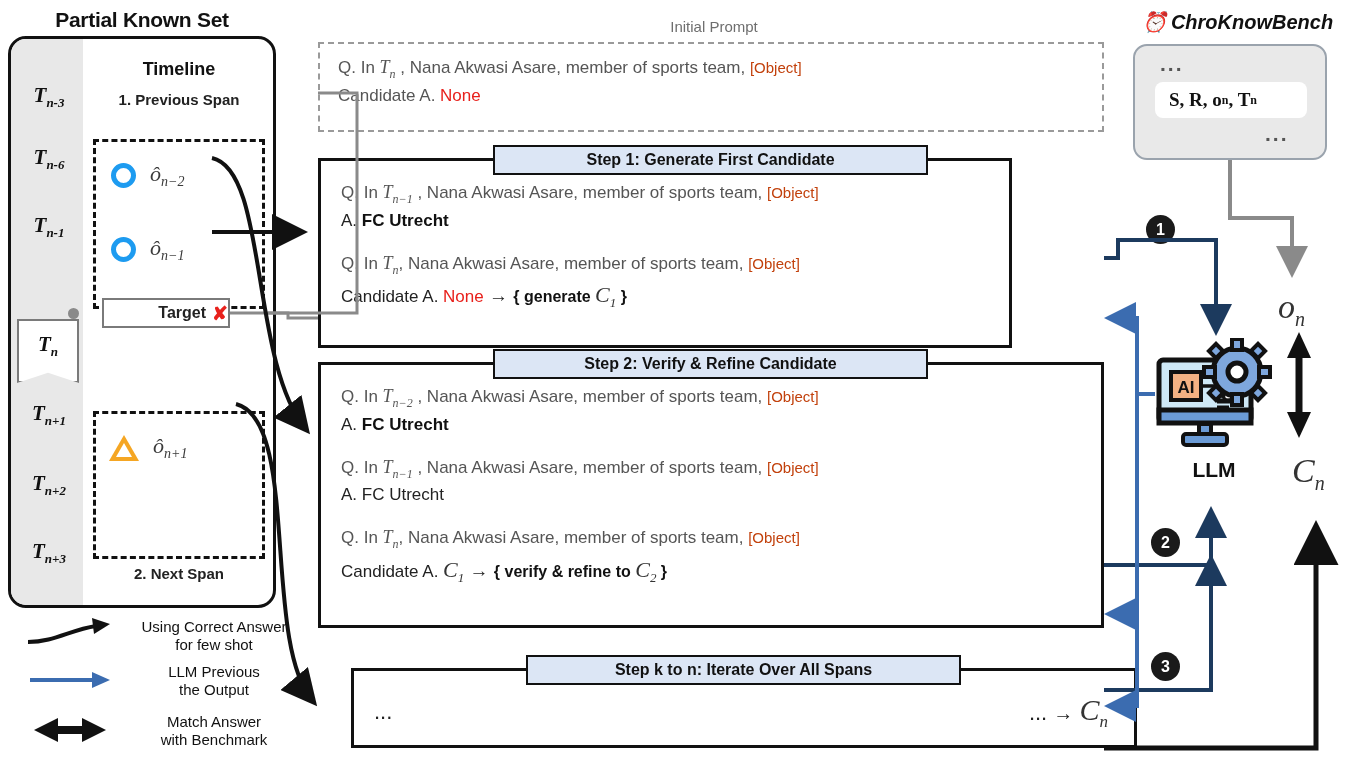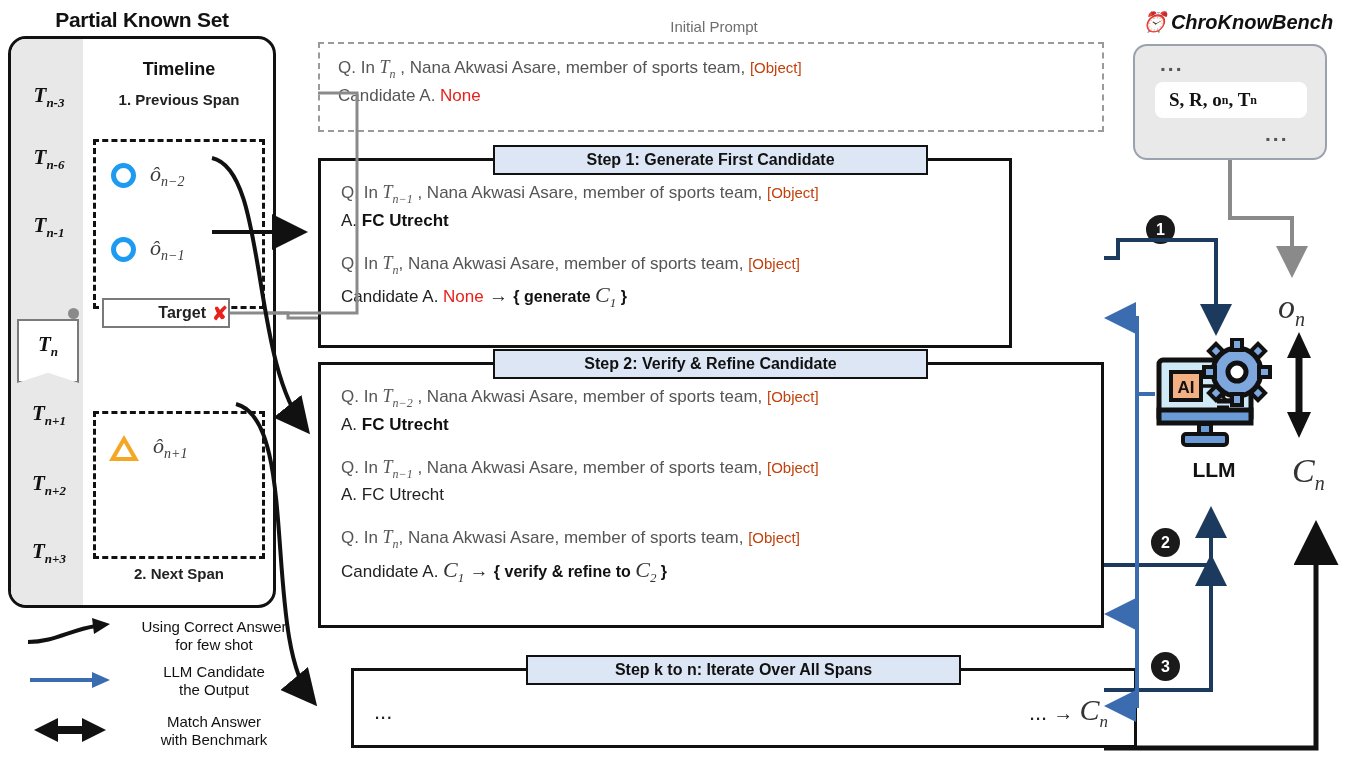--- a/index.html
+++ b/index.html
@@ -259,21 +259,21 @@
   </div>
 
   <div class="legend-row" style="left:14px; top:662px;">
     <div style="width:110px;">
       <svg width="110" height="34">
         <line x1="16" y1="18" x2="82" y2="18" stroke="#3b6cb0" stroke-width="4"></line>
         <polygon points="96,18 78,10 78,26" fill="#3b6cb0"></polygon>
       </svg>
     </div>
     <div class="legend-text">
-      <div>LLM Candidate</div>
+      <div>LLM Previous</div>
       <div>the Output</div>
     </div>
   </div>
 
   <div class="legend-row" style="left:14px; top:712px;">
     <div style="width:110px;">
       <svg width="110" height="34">
         <line x1="36" y1="18" x2="74" y2="18" stroke="#111" stroke-width="8"></line>
         <polygon points="20,18 44,6 44,30" fill="#111"></polygon>
         <polygon points="92,18 68,6 68,30" fill="#111"></polygon>

